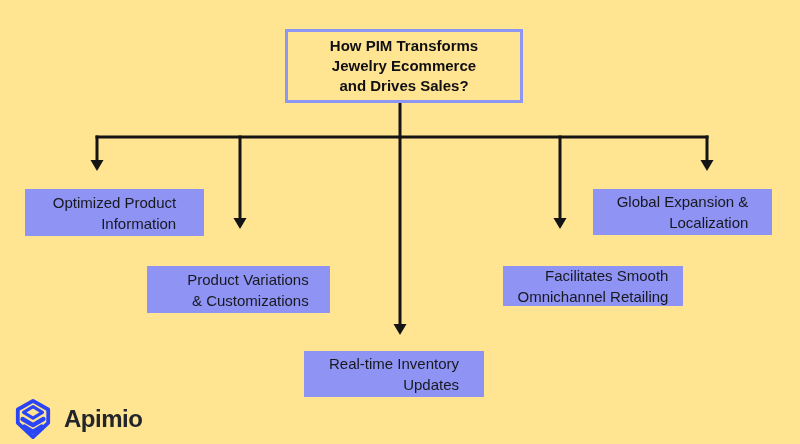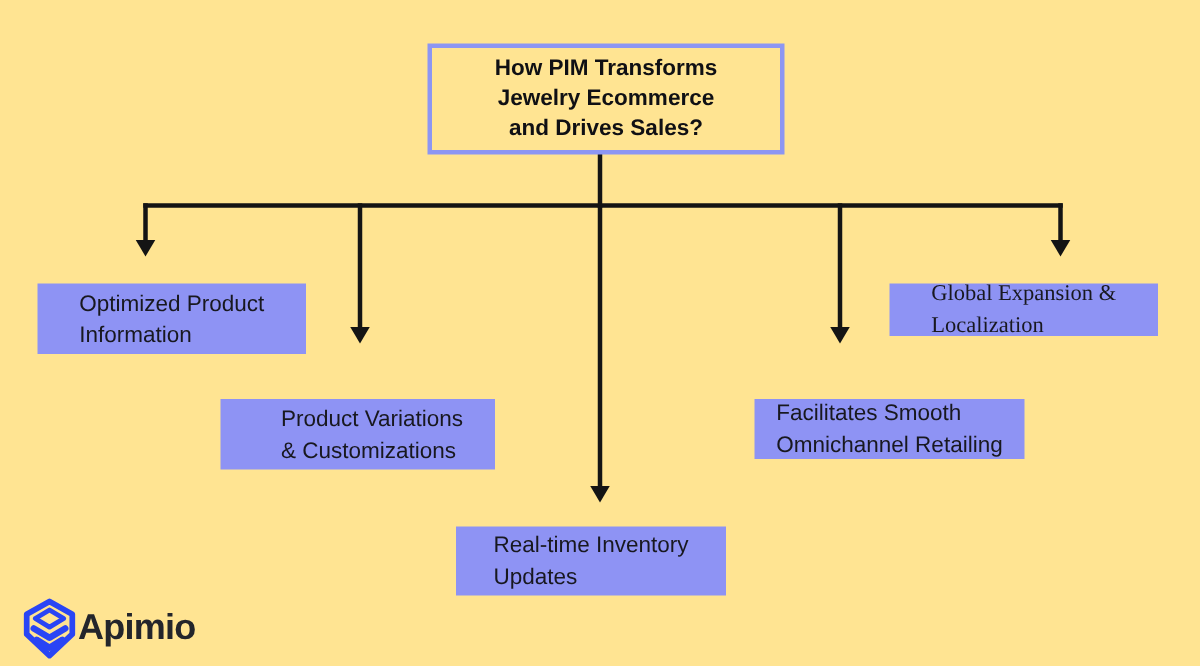--- a/index.html
+++ b/index.html
@@ -15,27 +15,27 @@
   .connectors{position:absolute;left:0;top:0;}
   .title-box{
     position:absolute;left:285px;top:29px;width:238px;height:74px;
     border:3px solid var(--title_border);
     display:flex;align-items:center;justify-content:center;text-align:center;
     font-weight:bold;font-size:15px;line-height:20px;color:#101014;
     white-space:pre-line;
   }
   .node{
     position:absolute;background:var(--node_fill);
-    display:flex;align-items:center;justify-content:center;text-align:left;
+    display:flex;align-items:center;justify-content:center;text-align:right;
     font-size:15px;line-height:21px;color:var(--text);
     white-space:pre-line;
   }
   .logo{
     position:absolute;left:14px;top:396px;height:46px;
-    display:flex;align-items:center;
+    display:flex;align-items:center;gap:12px;
   }
   .logo-text{
     font-weight:bold;font-size:24px;letter-spacing:-0.5px;color:var(--logo_text);
   }
 </style>
 </head>
 <body>
 
 <div class="canvas">
 
@@ -67,21 +67,21 @@
 
   <div class="node" style="left:147px;top:266px;width:183px;height:47px;padding-left:19px;">Product Variations
 &amp; Customizations</div>
 
   <div class="node" style="left:304px;top:351px;width:180px;height:46px;">Real-time Inventory
 Updates</div>
 
   <div class="node" style="left:503px;top:266px;width:180px;height:40px;">Facilitates Smooth
 Omnichannel Retailing</div>
 
-  <div class="node" style="left:593px;top:189px;width:179px;height:35px;font-family:Liberation Serif, serif;">Global Expansion &amp;
+  <div class="node" style="left:593px;top:189px;width:179px;height:46px;">Global Expansion &amp;
 Localization</div>
 
   <div class="logo">
     <svg width="38" height="42" viewBox="0 0 40 44">
       <g stroke="#2945f5" fill="none" stroke-linejoin="round" stroke-linecap="round">
         <path d="M20 3 L36 12 L36 26 L20 41 L4 26 L4 12 Z" stroke-width="4"></path>
         <path d="M20 9 L30 15 L20 21 L10 15 Z" stroke-width="3.4"></path>
         <path d="M9 22 L20 28.5 L31 22" stroke-width="4.6"></path>
         <path d="M11 30 L20 35.5 L29 30" stroke-width="4.6"></path>
       </g>

